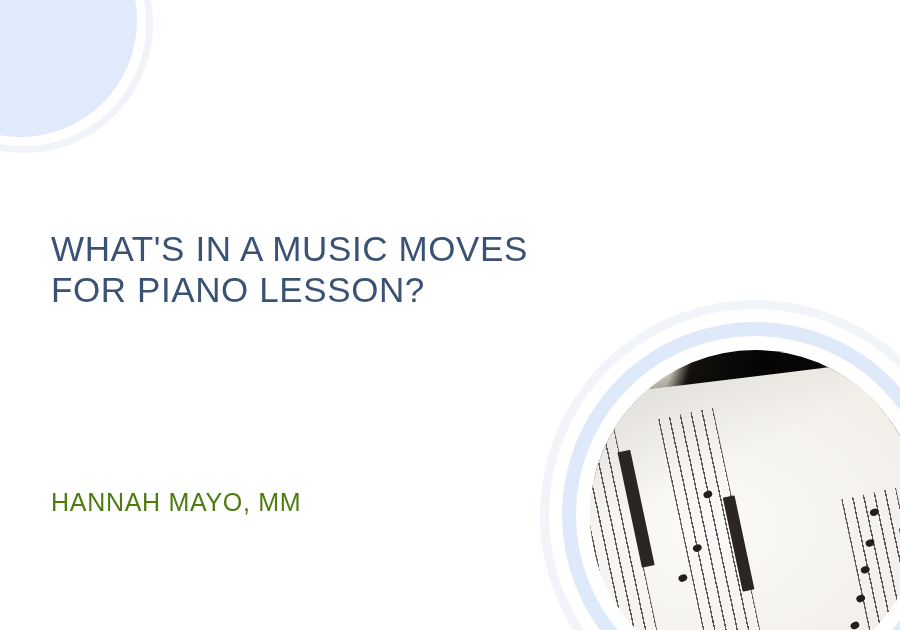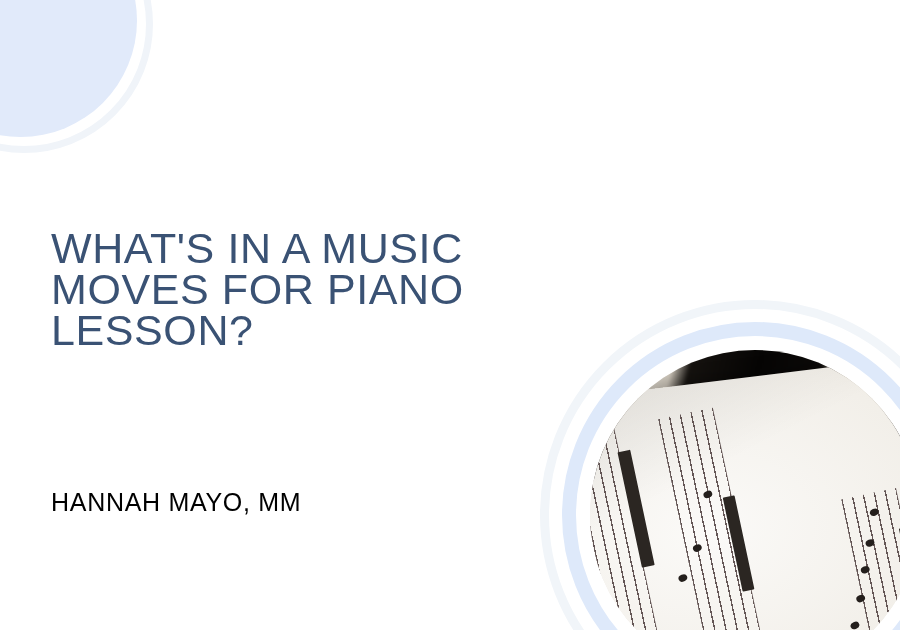--- a/index.html
+++ b/index.html
@@ -151,21 +151,21 @@
 
   
   .text-block {
     position: absolute;
     left: 51px;
     top: 228px;
     width: 560px;
   }
   .slide-title {
     margin: 0;
-    font-size: 43px;
+    font-size: 35px;
     line-height: 41px;
     font-weight: 400;
     letter-spacing: 0.6px;
     color: #3a5274;
     text-transform: uppercase;
     font-family: "Liberation Sans", sans-serif;
   }
   .slide-subtitle {
     margin: 25px 0 0 0;
     font-size: 17px;
@@ -177,21 +177,21 @@
   }
   .author {
     position: absolute;
     left: 51px;
     top: 486px;
     margin: 0;
     font-size: 25px;
     line-height: 32px;
     font-weight: 300;
     letter-spacing: 0.7px;
-    color: #000000;
+    color: #4d7c0f;
     text-transform: uppercase;
     font-family: "Liberation Sans", sans-serif;
   }
 </style>
 </head>
 <body>
 
 <div class="slide">
 
   <div class="deco-tl-ring"></div>

